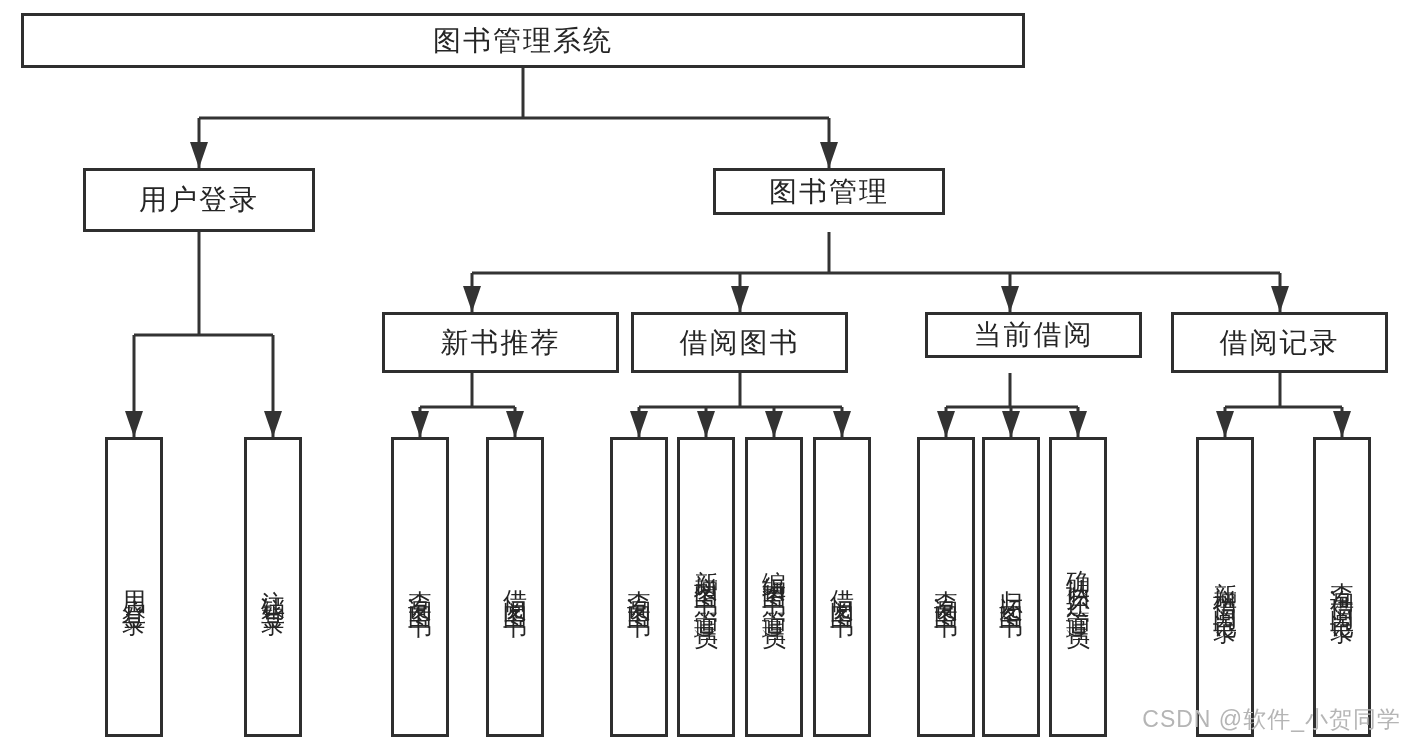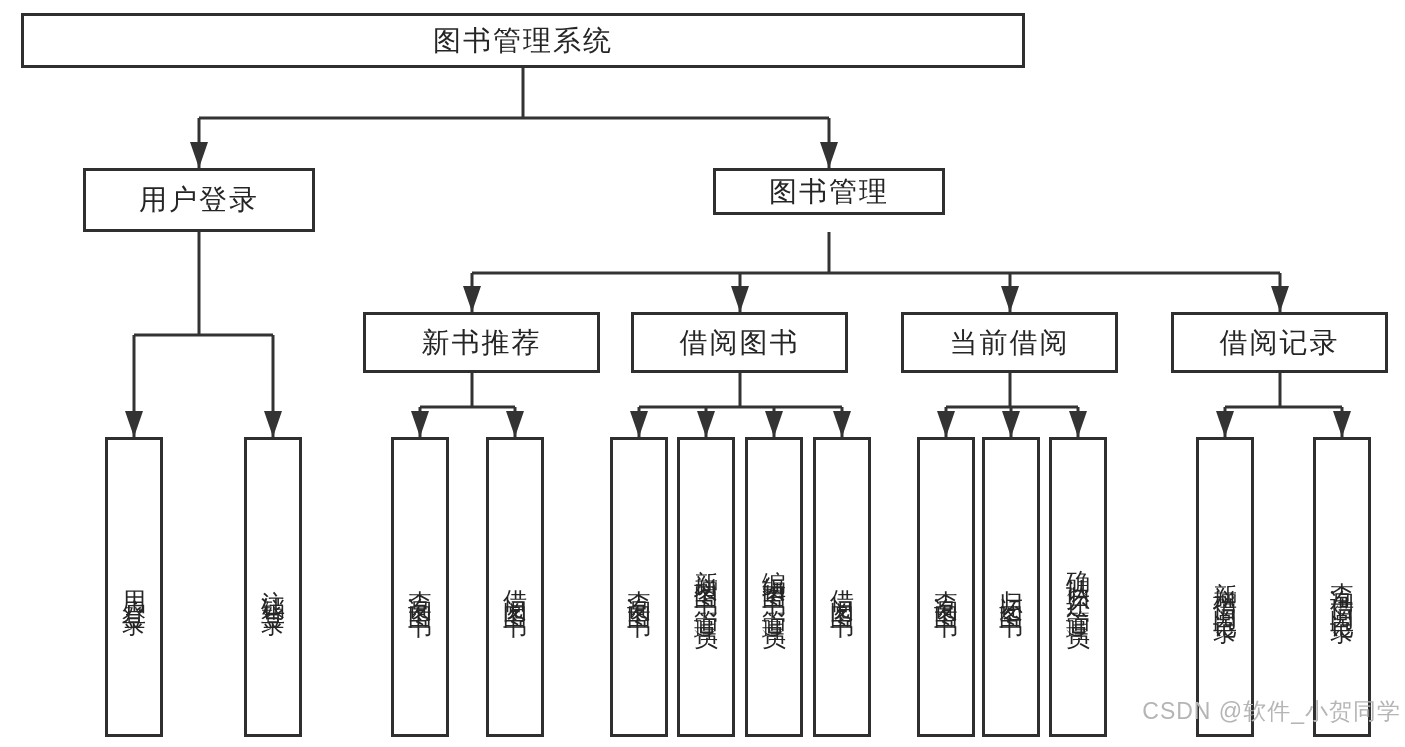--- a/index.html
+++ b/index.html
@@ -27,21 +27,21 @@
   .node.v { font-size: 24px; }
   .node.v .vtext {
     writing-mode: vertical-rl;
     text-orientation: mixed;
     letter-spacing: 8px;
     line-height: 1;
   }
   .watermark {
     position: absolute;
     right: 4px;
-    bottom: 20px;
+    bottom: 12px;
     font-size: 23px;
     letter-spacing: 1px;
     color: var(--wm, #b5b5b5);
     z-index: 3;
     pointer-events: none;
     white-space: nowrap;
   }
 </style>
 </head>
 <body>
@@ -107,27 +107,27 @@
     <span>图书管理系统</span>
   </div>
 
   <div class="node h" style="left:83px;top:168px;width:232px;height:64px">
     <span>用户登录</span>
   </div>
   <div class="node h" style="left:713px;top:168px;width:232px;height:47px">
     <span>图书管理</span>
   </div>
 
-  <div class="node h" style="left:363px;top:312px;width:237px;height:61px">
+  <div class="node h" style="left:382px;top:312px;width:237px;height:61px">
     <span>新书推荐</span>
   </div>
   <div class="node h" style="left:631px;top:312px;width:217px;height:61px">
     <span>借阅图书</span>
   </div>
-  <div class="node h" style="left:901px;top:312px;width:217px;height:61px">
+  <div class="node h" style="left:925px;top:312px;width:217px;height:46px">
     <span>当前借阅</span>
   </div>
   <div class="node h" style="left:1171px;top:312px;width:217px;height:61px">
     <span>借阅记录</span>
   </div>
 
   <div class="node v" style="left:105px;top:437px;width:58px;height:300px">
     <span class="vtext">用户登录</span>
   </div>
   <div class="node v" style="left:244px;top:437px;width:58px;height:300px">

